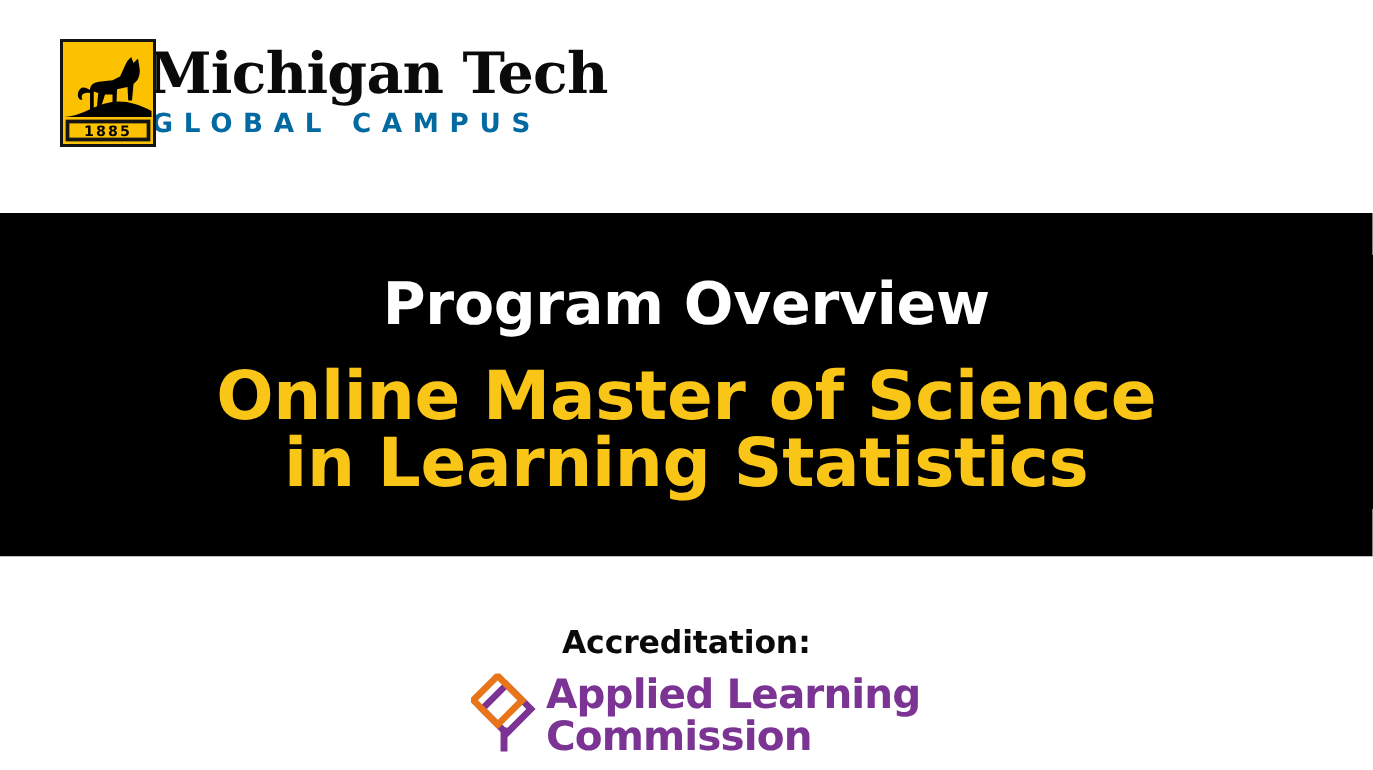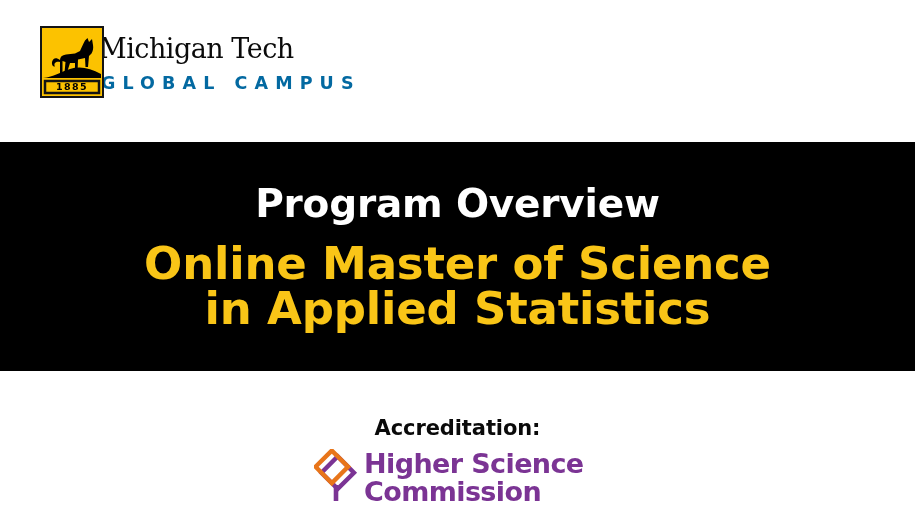--- a/index.html
+++ b/index.html
@@ -38,22 +38,22 @@
     flex: 0 0 auto;
   }
   .brand-shield svg { display: block; }
 
   .brand-words {
     margin-left: 17px;
     padding-top: 2px;
   }
   .brand-name {
     font-family: "DejaVu Serif", "Liberation Serif", serif;
-    font-weight: normal;
-    font-size: 27px;
+    font-weight: bold;
+    font-size: 38px;
     line-height: 42px;
     letter-spacing: -0.5px;
     color: #0a0a0a;
     white-space: nowrap;
   }
   .brand-sub {
     font-family: "DejaVu Sans", "Liberation Sans", sans-serif;
     font-weight: bold;
     font-size: 17.5px;
     line-height: 22px;
@@ -178,39 +178,39 @@
       <div class="brand-name">Michigan Tech</div>
       <div class="brand-sub">GLOBAL CAMPUS</div>
     </div>
 
   </div>
 </div>
 
 <div class="title-band">
   <div class="title-line title-overview">Program Overview</div>
   <div class="title-line title-program-1">Online Master of Science</div>
-  <div class="title-line title-program-2">in Applied Statistics</div>
+  <div class="title-line title-program-2">in Learning Statistics</div>
 </div>
 
 <div class="accreditation">
 
   <div class="accred-label">Accreditation:</div>
 
   <div class="hlc-lockup">
 
     <div class="hlc-mark">
       <svg width="44" height="54" viewBox="0 0 44 54" xmlns="http://www.w3.org/2000/svg">
 
         <path d="M22 36 L22 52" stroke="#7b3494" stroke-width="4.6" fill="none" stroke-linecap="butt"></path>
 
         <rect x="12.2" y="12.2" width="23" height="23" transform="rotate(45 23.7 23.7)" fill="none" stroke="#7b3494" stroke-width="4.4"></rect>
 
         <rect x="6.3" y="6.3" width="23" height="23" transform="rotate(45 17.8 17.8)" fill="none" stroke="#e8751a" stroke-width="4.4"></rect>
       </svg>
     </div>
 
     <div class="hlc-words">
-      <div class="hlc-line">Higher Science</div>
+      <div class="hlc-line">Applied Learning</div>
       <div class="hlc-line">Commission</div>
     </div>
 
   </div>
 </div>
 
 </body></html>

